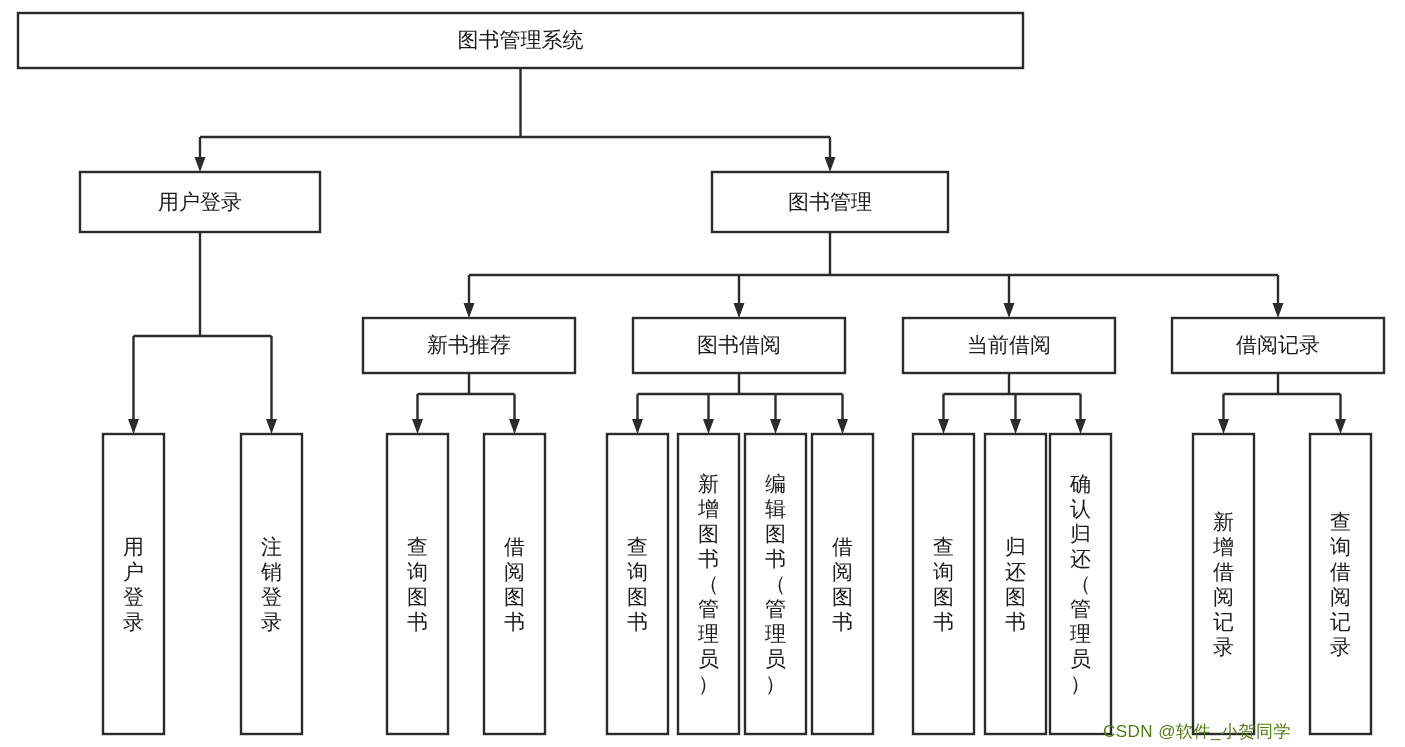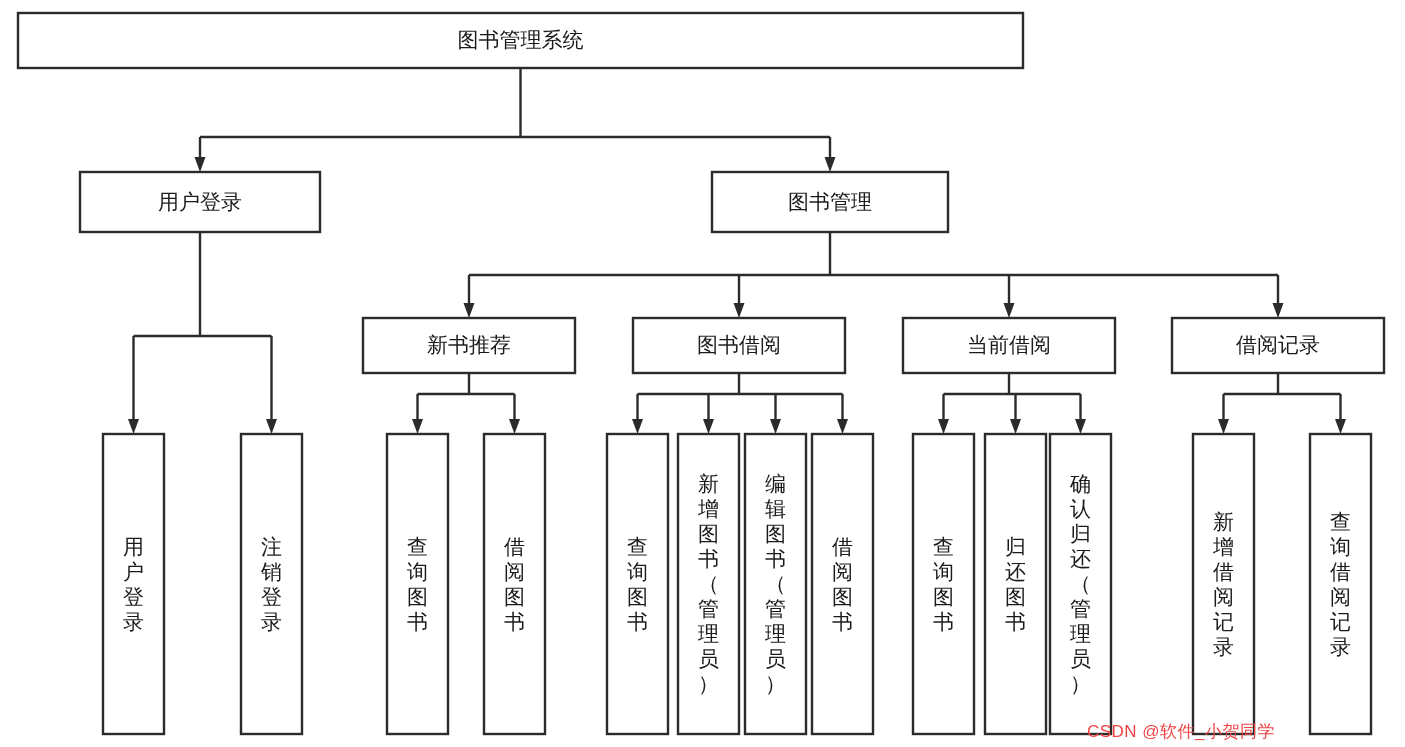--- a/index.html
+++ b/index.html
@@ -47,25 +47,25 @@
     dominant-baseline: middle;
   }
   .node-label-v {
     fill: #1a1a1a;
     font-family: "Liberation Sans", "DejaVu Sans", sans-serif;
     font-size: 21px;
     text-anchor: middle;
   }
   .watermark {
     position: absolute;
-    right: 24px;
+    right: 8px;
     bottom: 4px;
     font-family: "Liberation Sans", "DejaVu Sans", sans-serif;
     font-size: 17px;
-    color: #ef4444;
+    color: #4d7c0f;
     letter-spacing: 0.5px;
     white-space: nowrap;
     pointer-events: none;
   }
 </style>
 </head>
 <body>
 
 <div id="canvas">
   <svg id="diagram" viewBox="0 0 1405 747">

